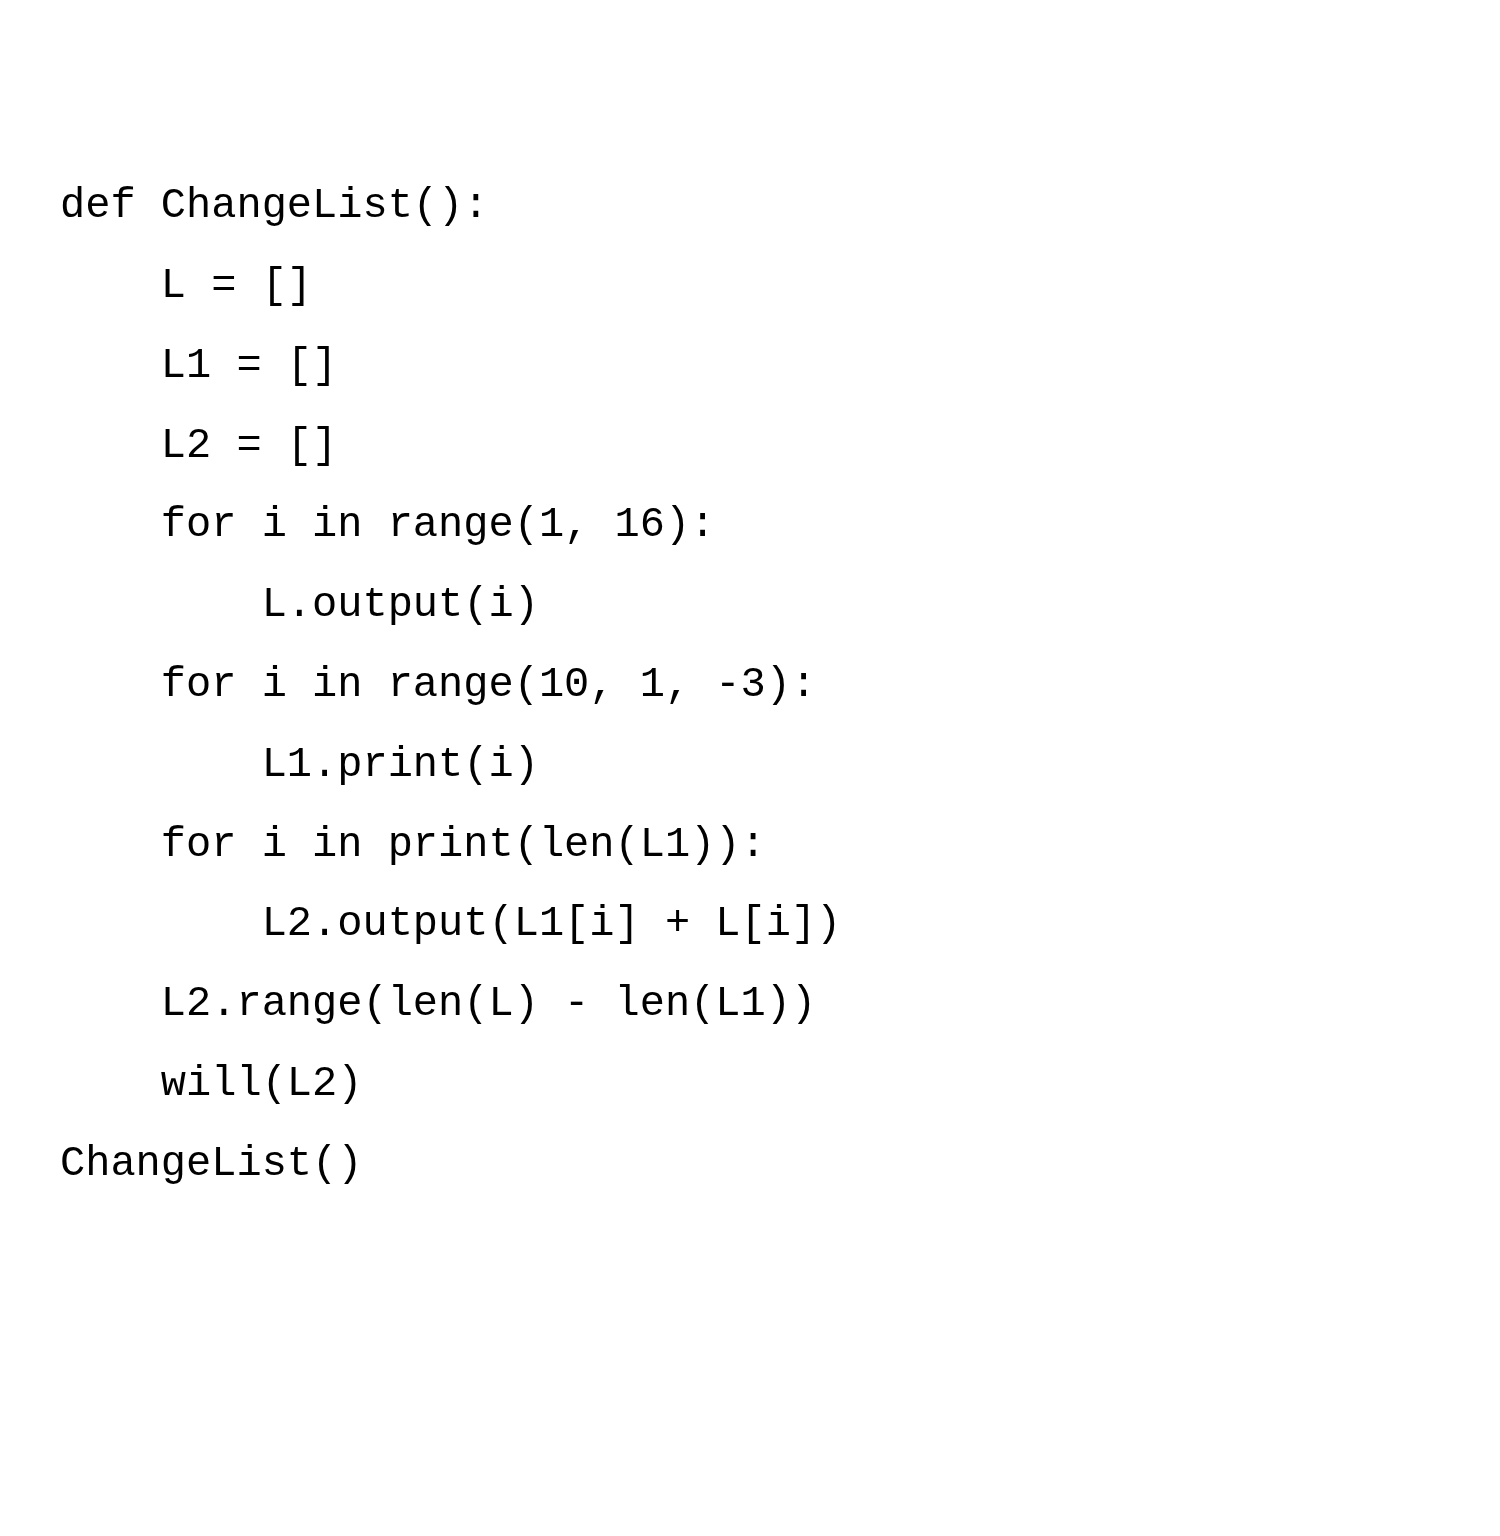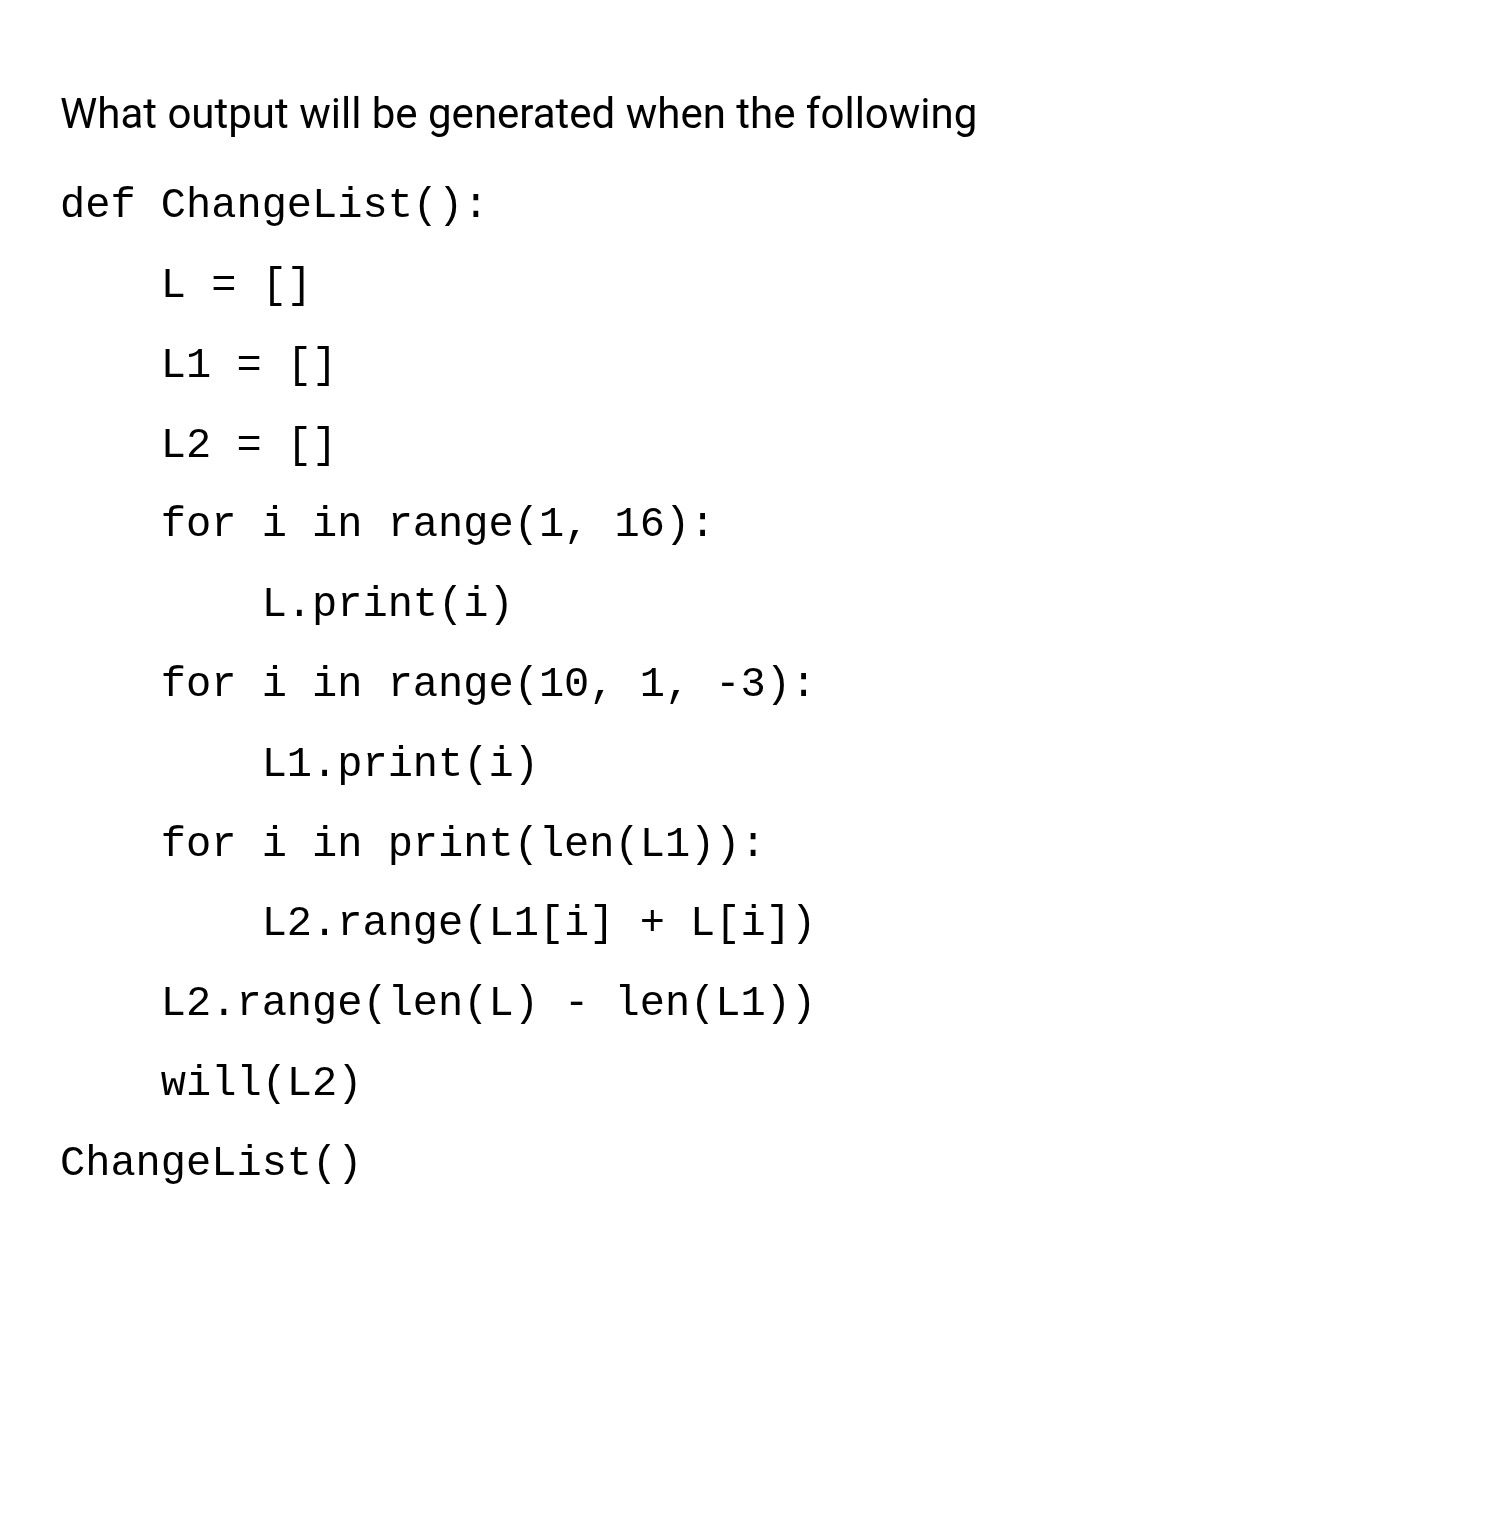--- a/index.html
+++ b/index.html
@@ -26,28 +26,28 @@
       font-size: 42px;
       line-height: 1.9;
       color: #000000;
       white-space: pre;
     }
   </style>
 </head>
 <body>
 
 <div class="question-text">
-  <span>What output will be generated when the following</span><br>
+  <br>
 </div>
 
 <div class="code-block"><span>def ChangeList():</span>
 <span>    L = []</span>
 <span>    L1 = []</span>
 <span>    L2 = []</span>
 <span>    for i in range(1, 16):</span>
-<span>        L.print(i)</span>
+<span>        L.output(i)</span>
 <span>    for i in range(10, 1, -3):</span>
 <span>        L1.print(i)</span>
 <span>    for i in print(len(L1)):</span>
-<span>        L2.range(L1[i] + L[i])</span>
+<span>        L2.output(L1[i] + L[i])</span>
 <span>    L2.range(len(L) - len(L1))</span>
 <span>    will(L2)</span>
 <span>ChangeList()</span></div>
 
 </body></html>

